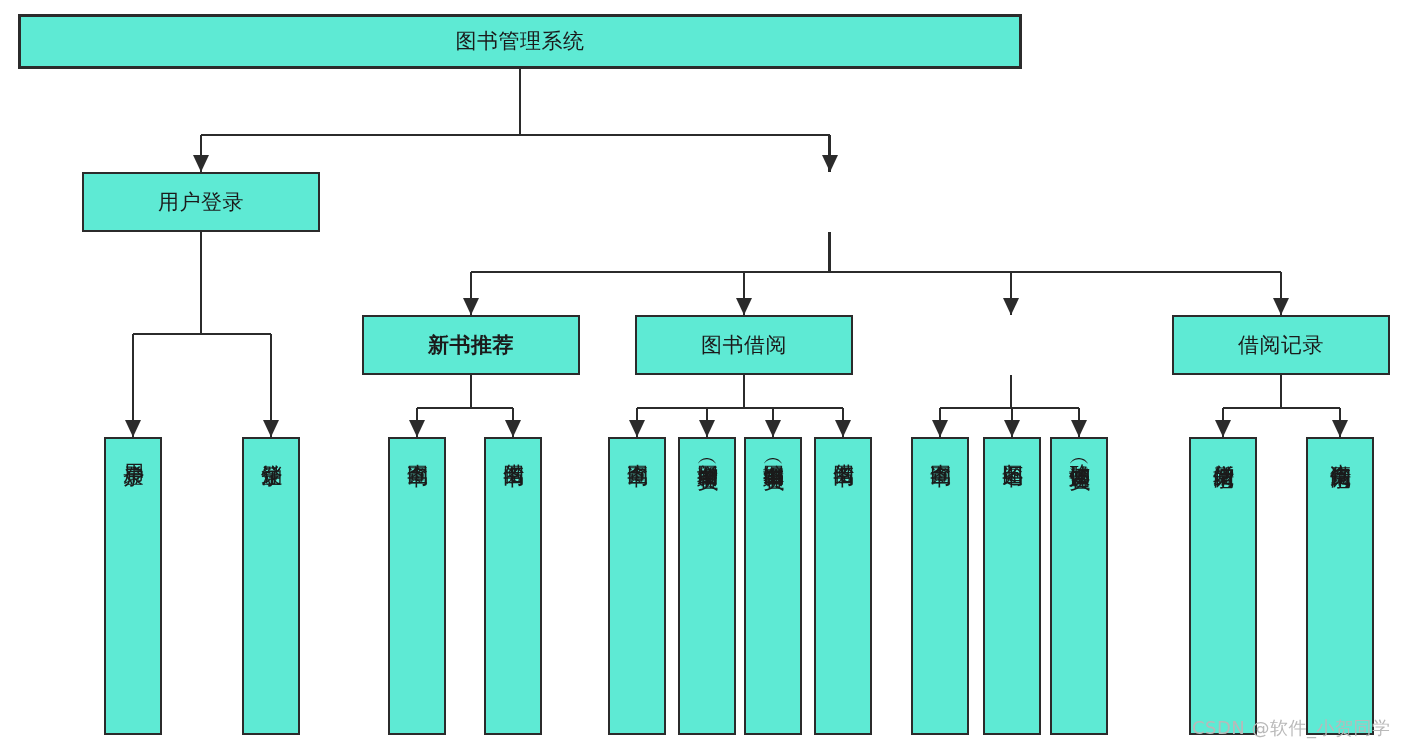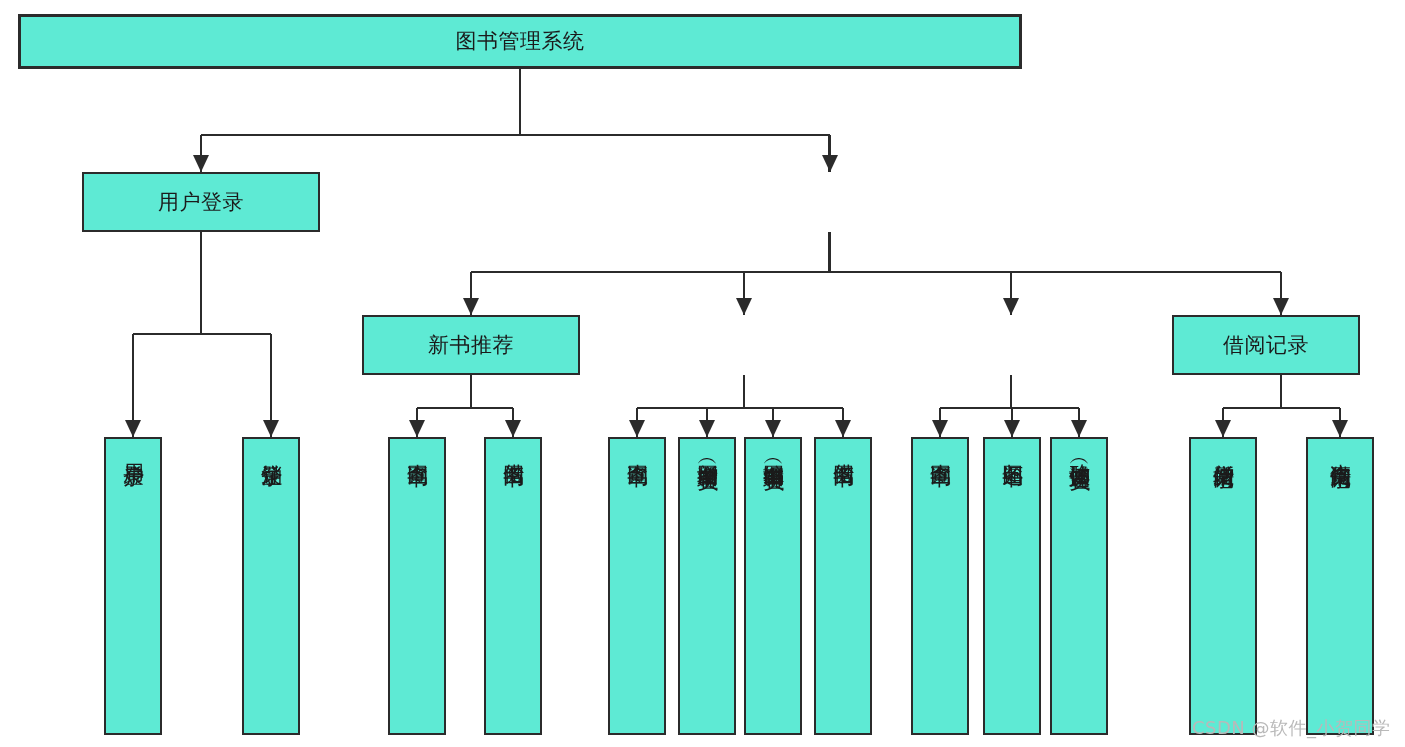--- a/index.html
+++ b/index.html
@@ -79,24 +79,27 @@
 <div id="canvas">
 
   <div class="node root" id="n-root" style="left: 18px; top: 14px; width: 1004px; height: 55px;">
     <span class="node-label">图书管理系统</span>
   </div>
 
   <div class="node" id="n-l2-0" style="left: 82px; top: 172px; width: 238px; height: 60px;">
     <span class="node-label">用户登录</span>
   </div>
 
-  <div class="node" id="n-l3-0" style="left: 362px; top: 315px; width: 218px; height: 60px;">
+  <div class="node" id="n-l3-0" style="left: 362px; top: 315px; width: 218px; height: 60px; font-weight: bold;">
     <span class="node-label">新书推荐</span>
   </div>
-  <div class="node" id="n-l3-3" style="left: 1172px; top: 315px; width: 188px; height: 60px;">
+  <div class="node" id="n-l3-1" style="left: 635px; top: 315px; width: 218px; height: 60px;">
+    <span class="node-label">图书借阅</span>
+  </div>
+  <div class="node" id="n-l3-3" style="left: 1172px; top: 315px; width: 218px; height: 60px;">
     <span class="node-label">借阅记录</span>
   </div>
 
   <div class="node leaf" id="n-leaf-0" style="left: 104px; top: 437px; width: 58px; height: 298px;">
     <span class="node-label">用户登录</span>
   </div>
   <div class="node leaf" id="n-leaf-1" style="left: 242px; top: 437px; width: 58px; height: 298px;">
     <span class="node-label">注销登录</span>
   </div>
   <div class="node leaf" id="n-leaf-2" style="left: 388px; top: 437px; width: 58px; height: 298px;">

